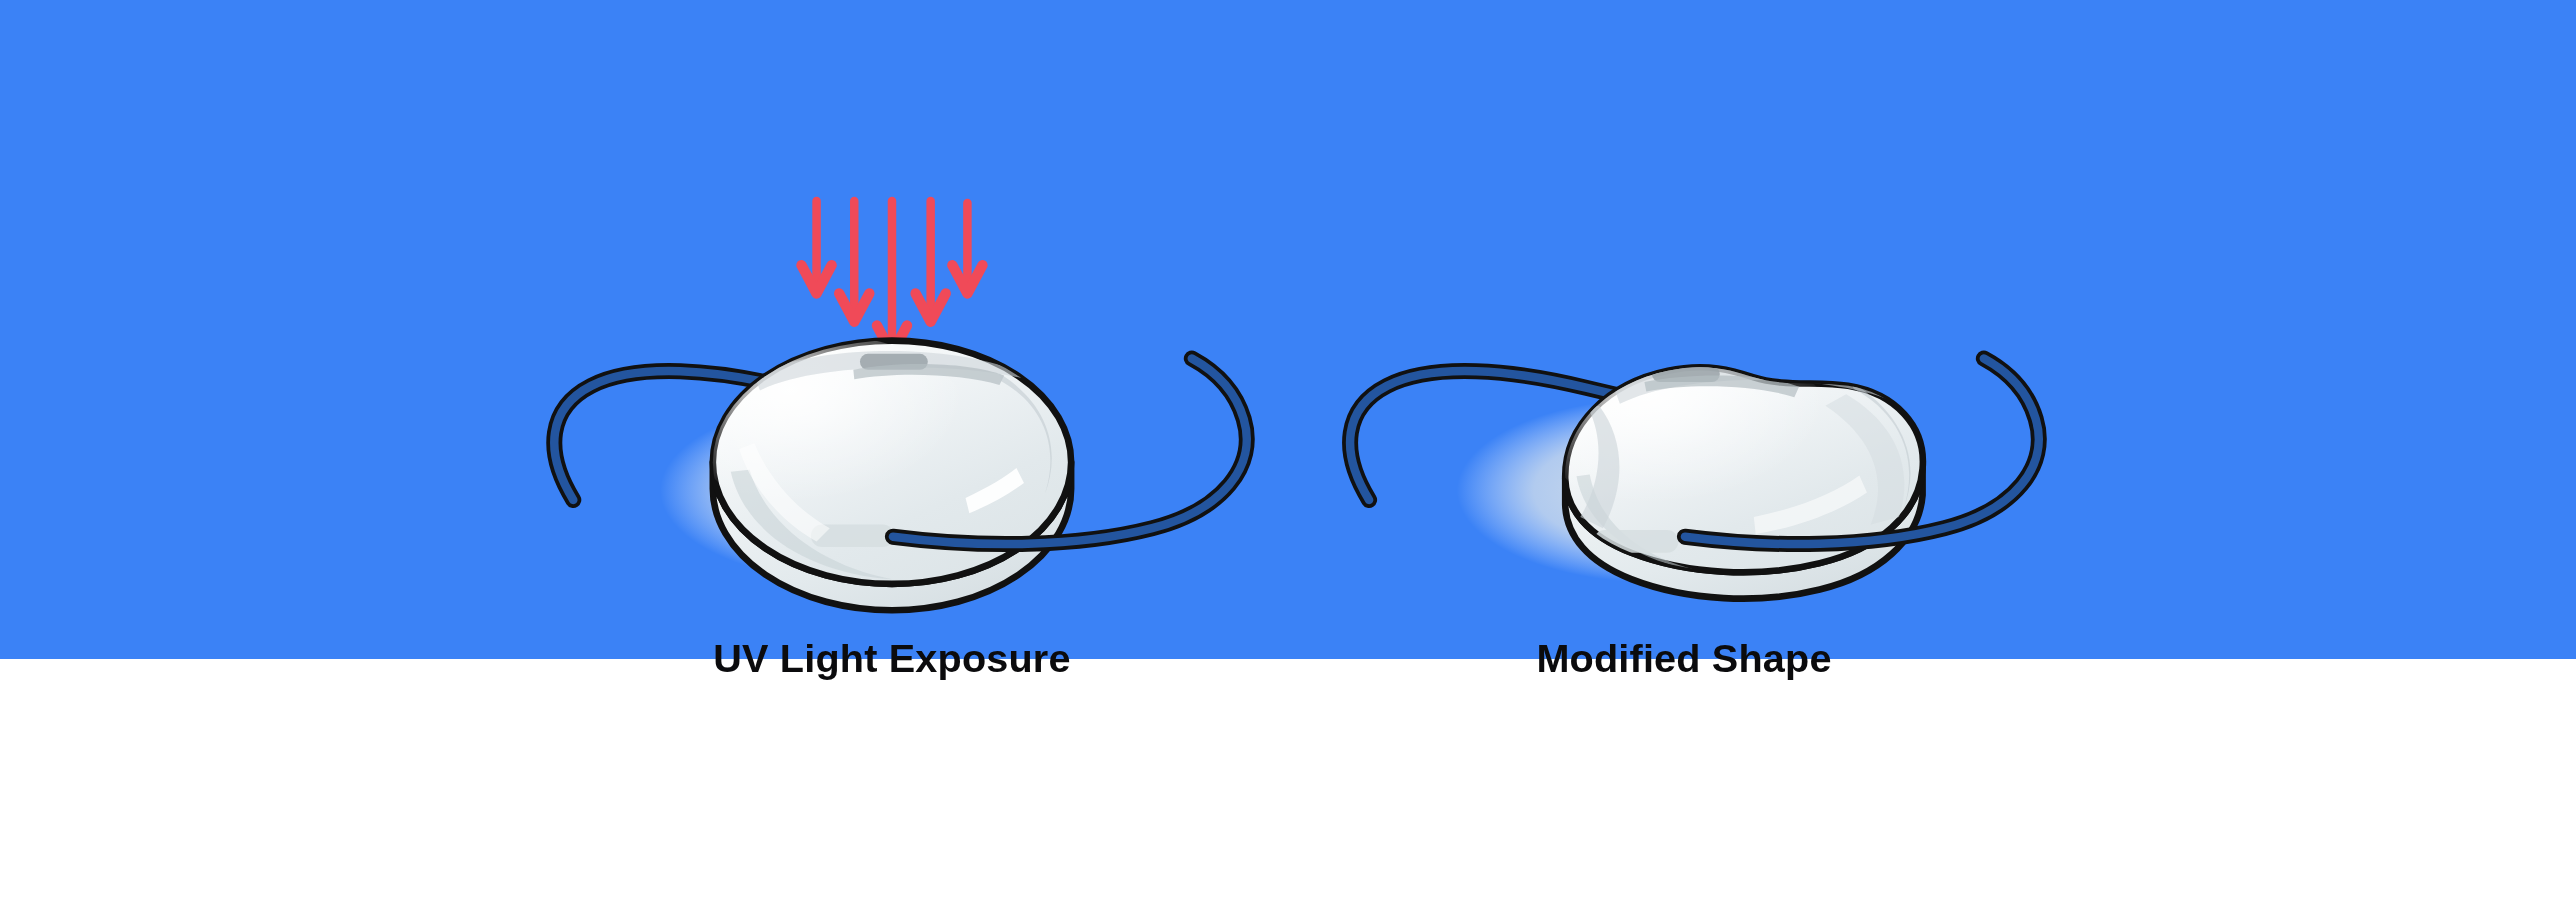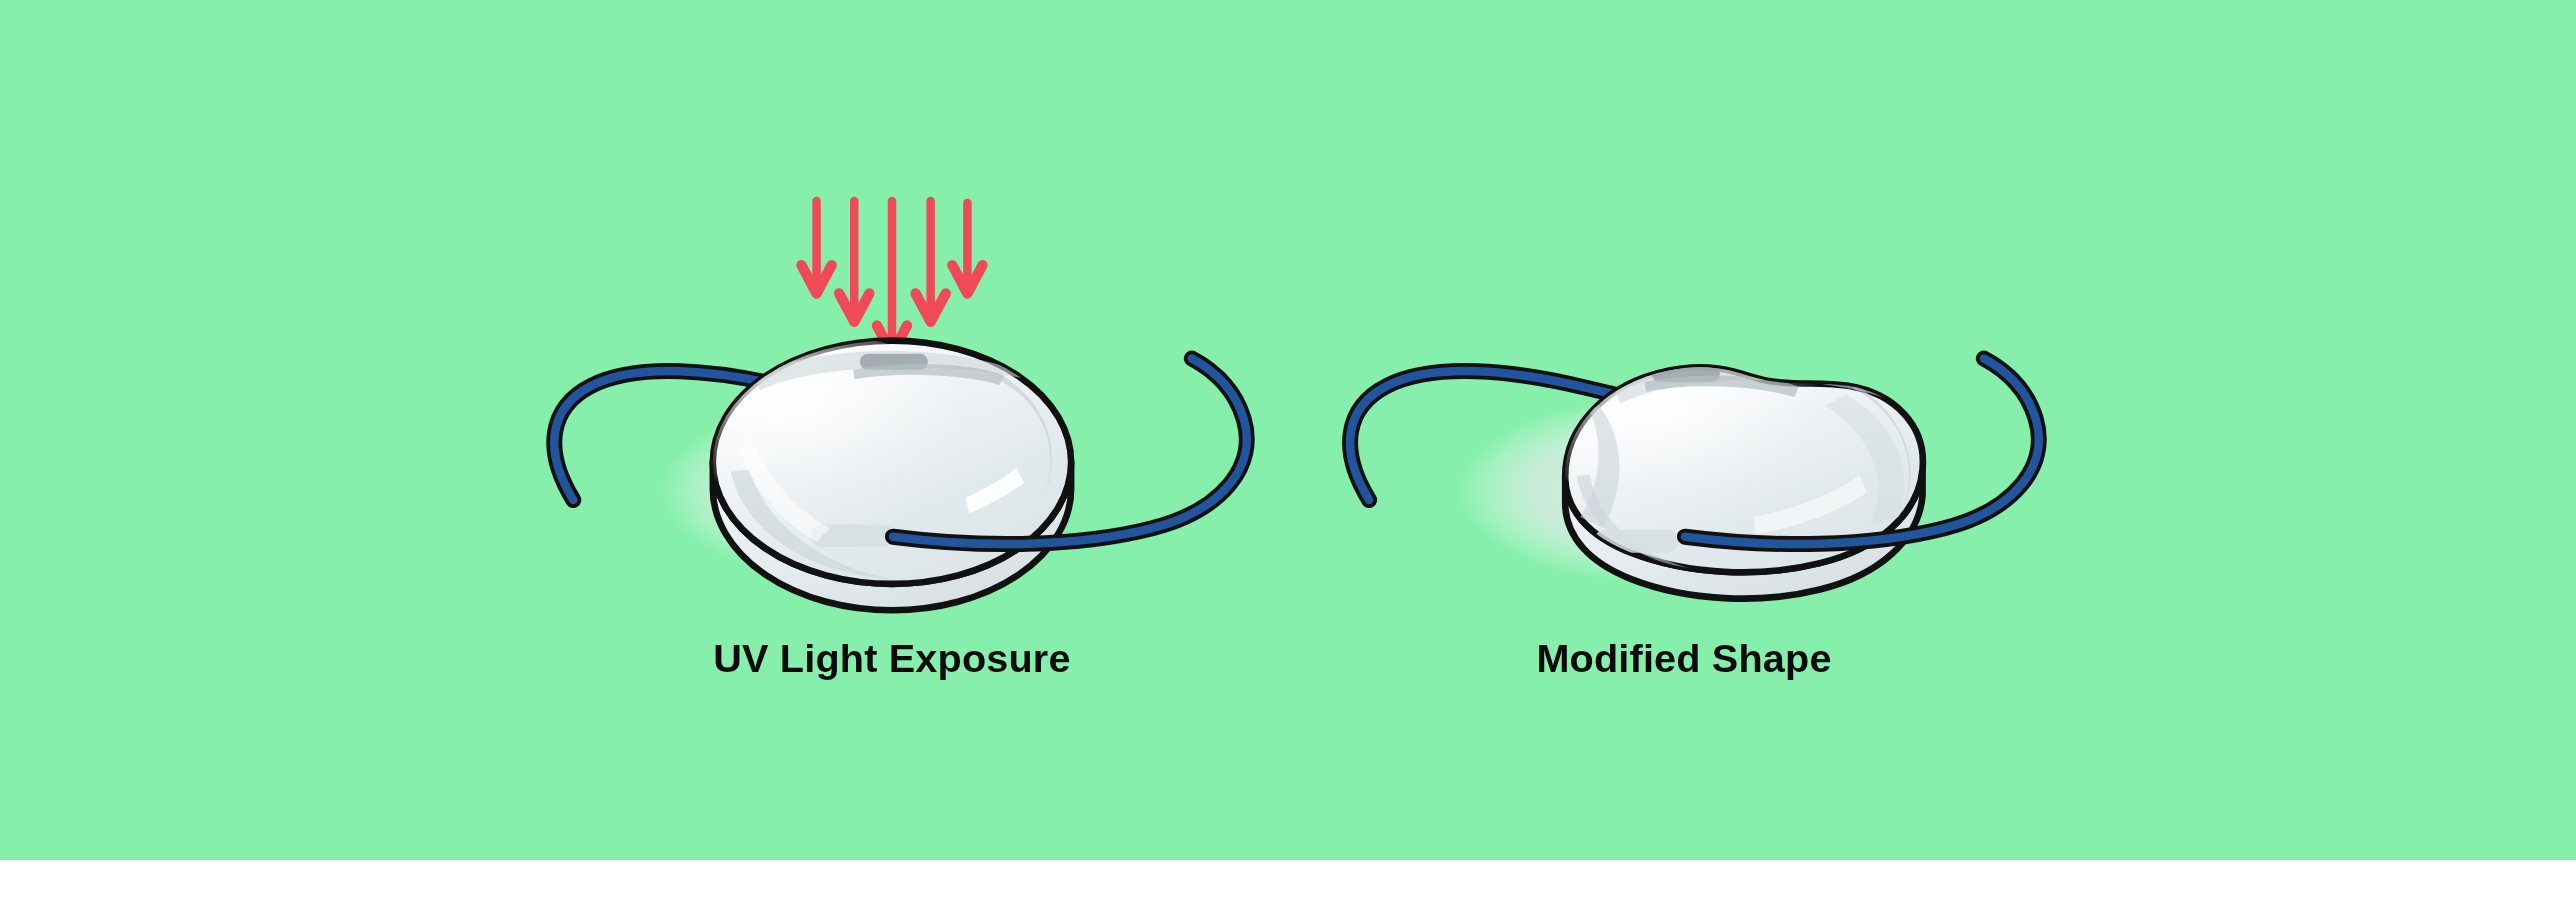--- a/index.html
+++ b/index.html
@@ -9,22 +9,22 @@
   }
   body {
     width: 2576px;
     height: 899px;
     font-family: "Liberation Sans", sans-serif;
     overflow: hidden;
   }
   #diagram-root {
     position: relative;
     width: 2576px;
-    height: 860px;
-    background: #86efac;
+    height: 659px;
+    background: #3b82f6;
   }
   #scene {
     display: block;
     width: 2576px;
     height: 899px;
   }
   .panel-caption {
     font-family: "Liberation Sans", sans-serif;
     font-weight: bold;
     font-size: 42px;

